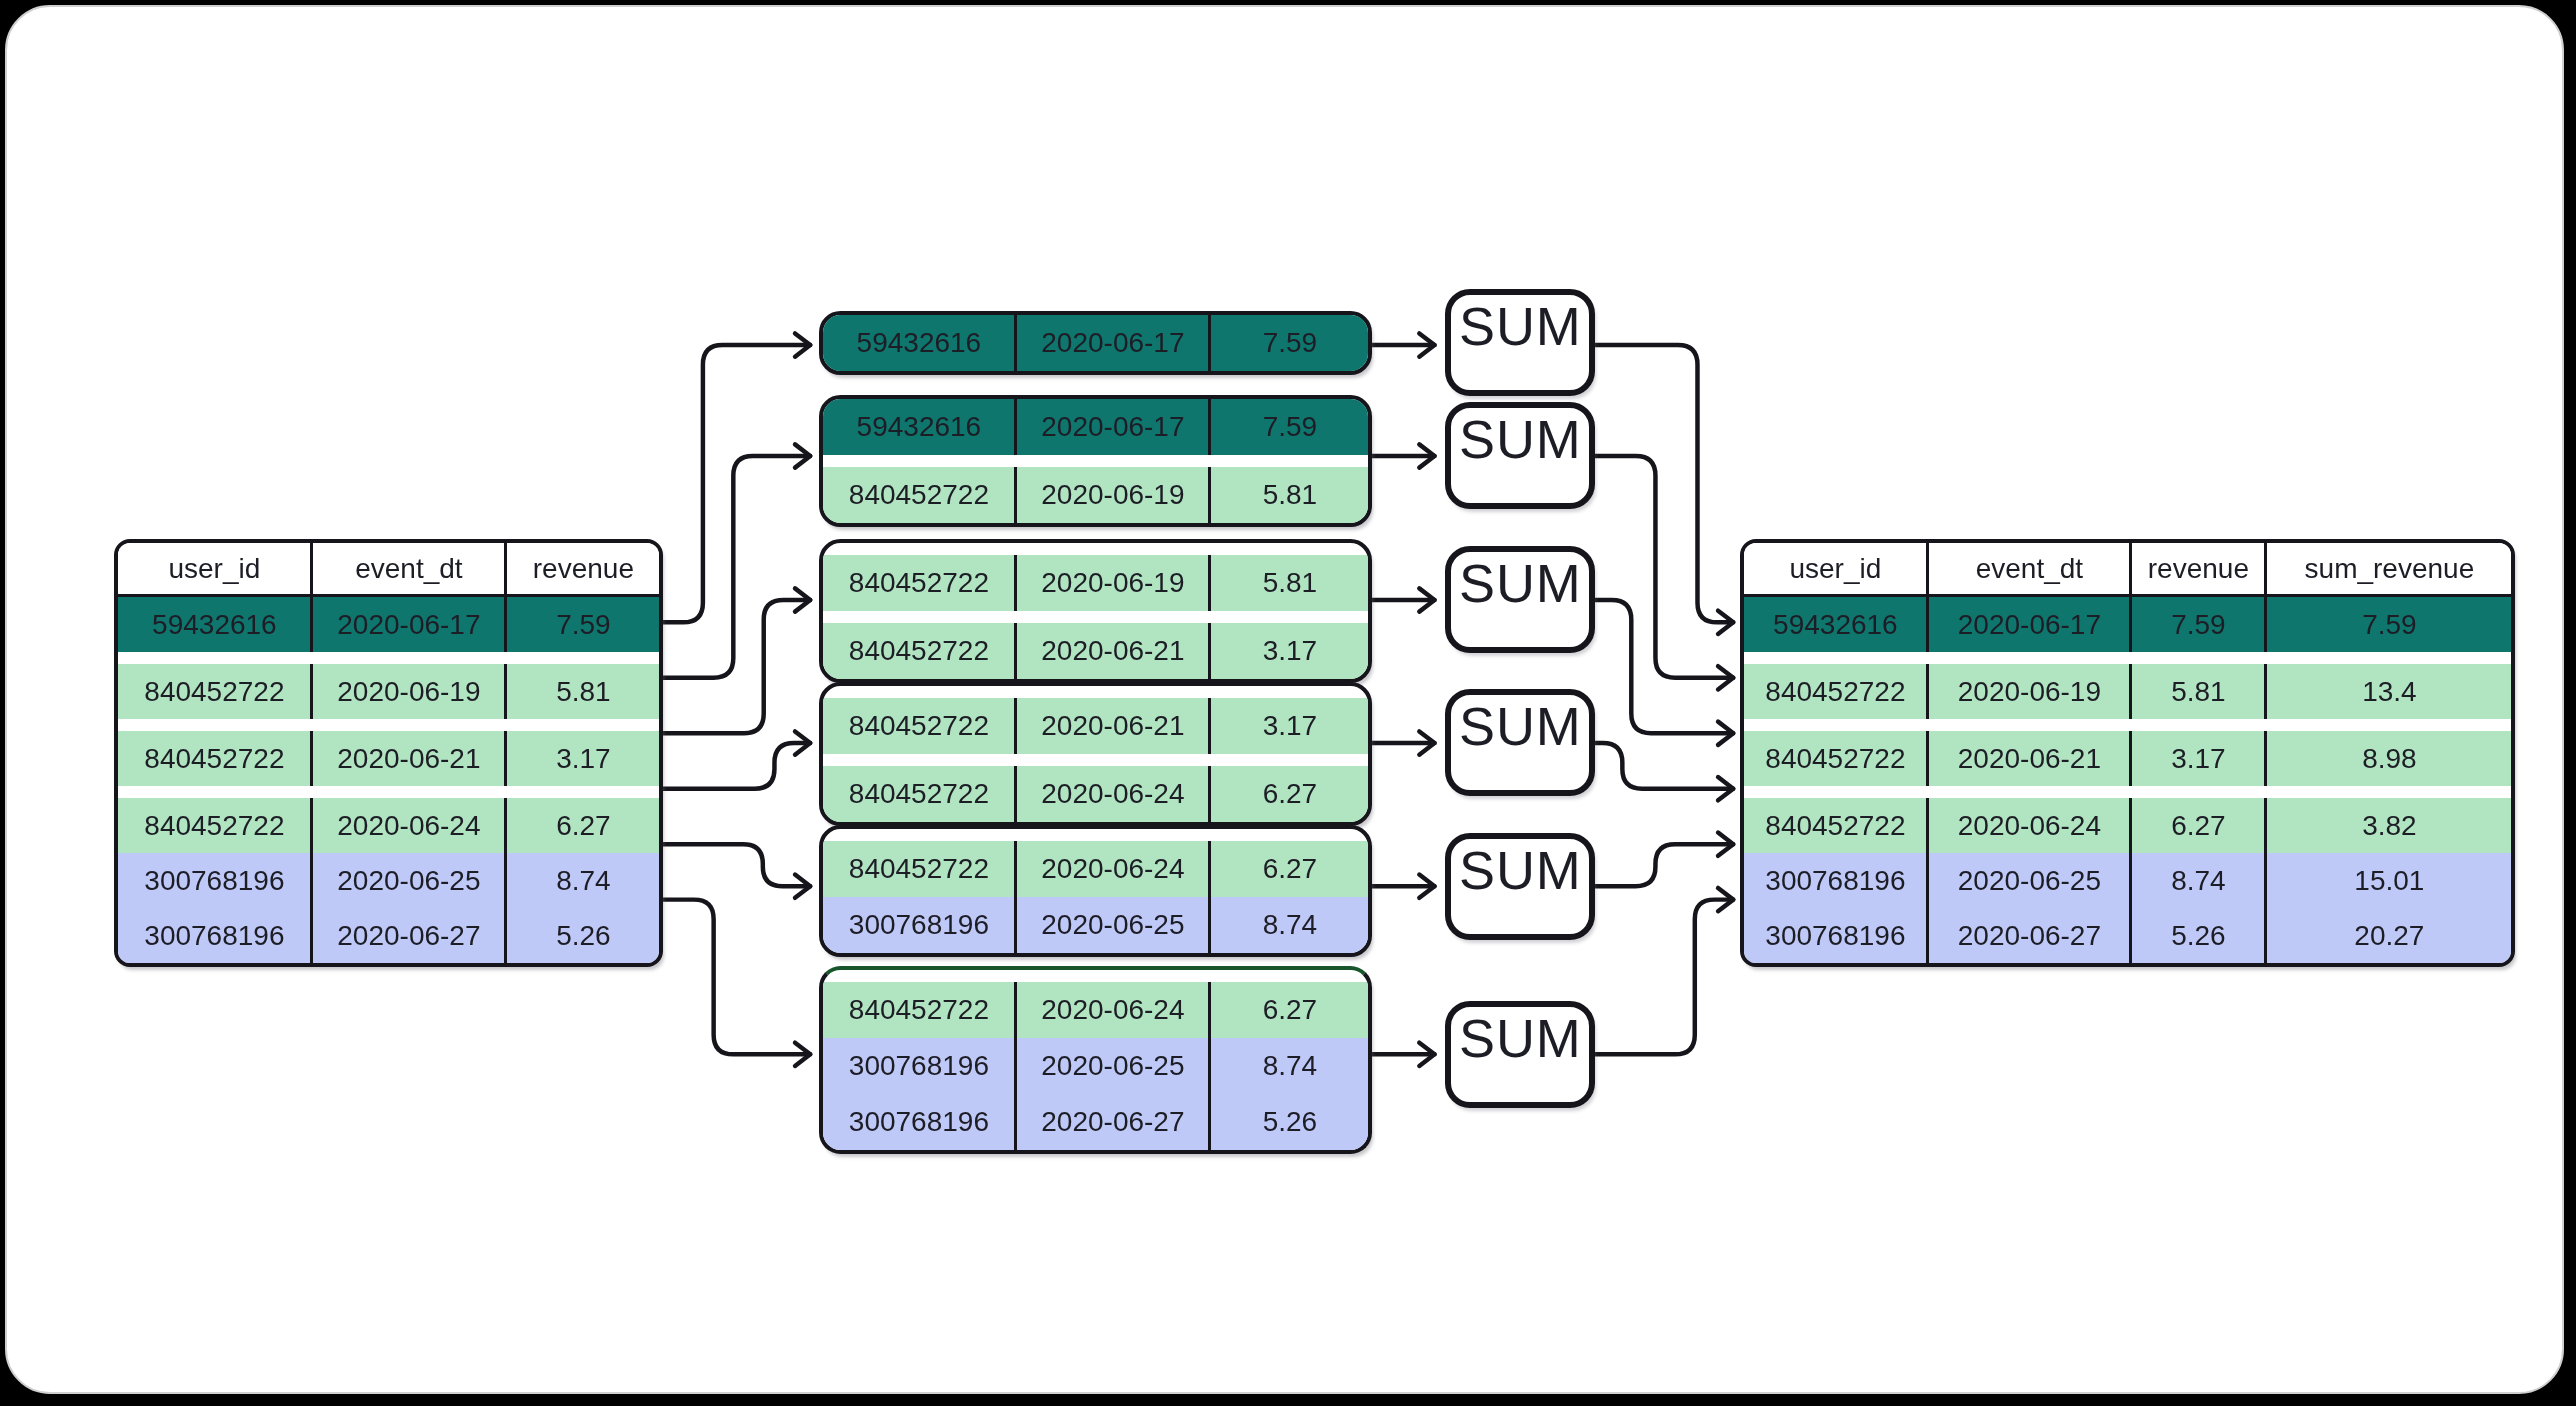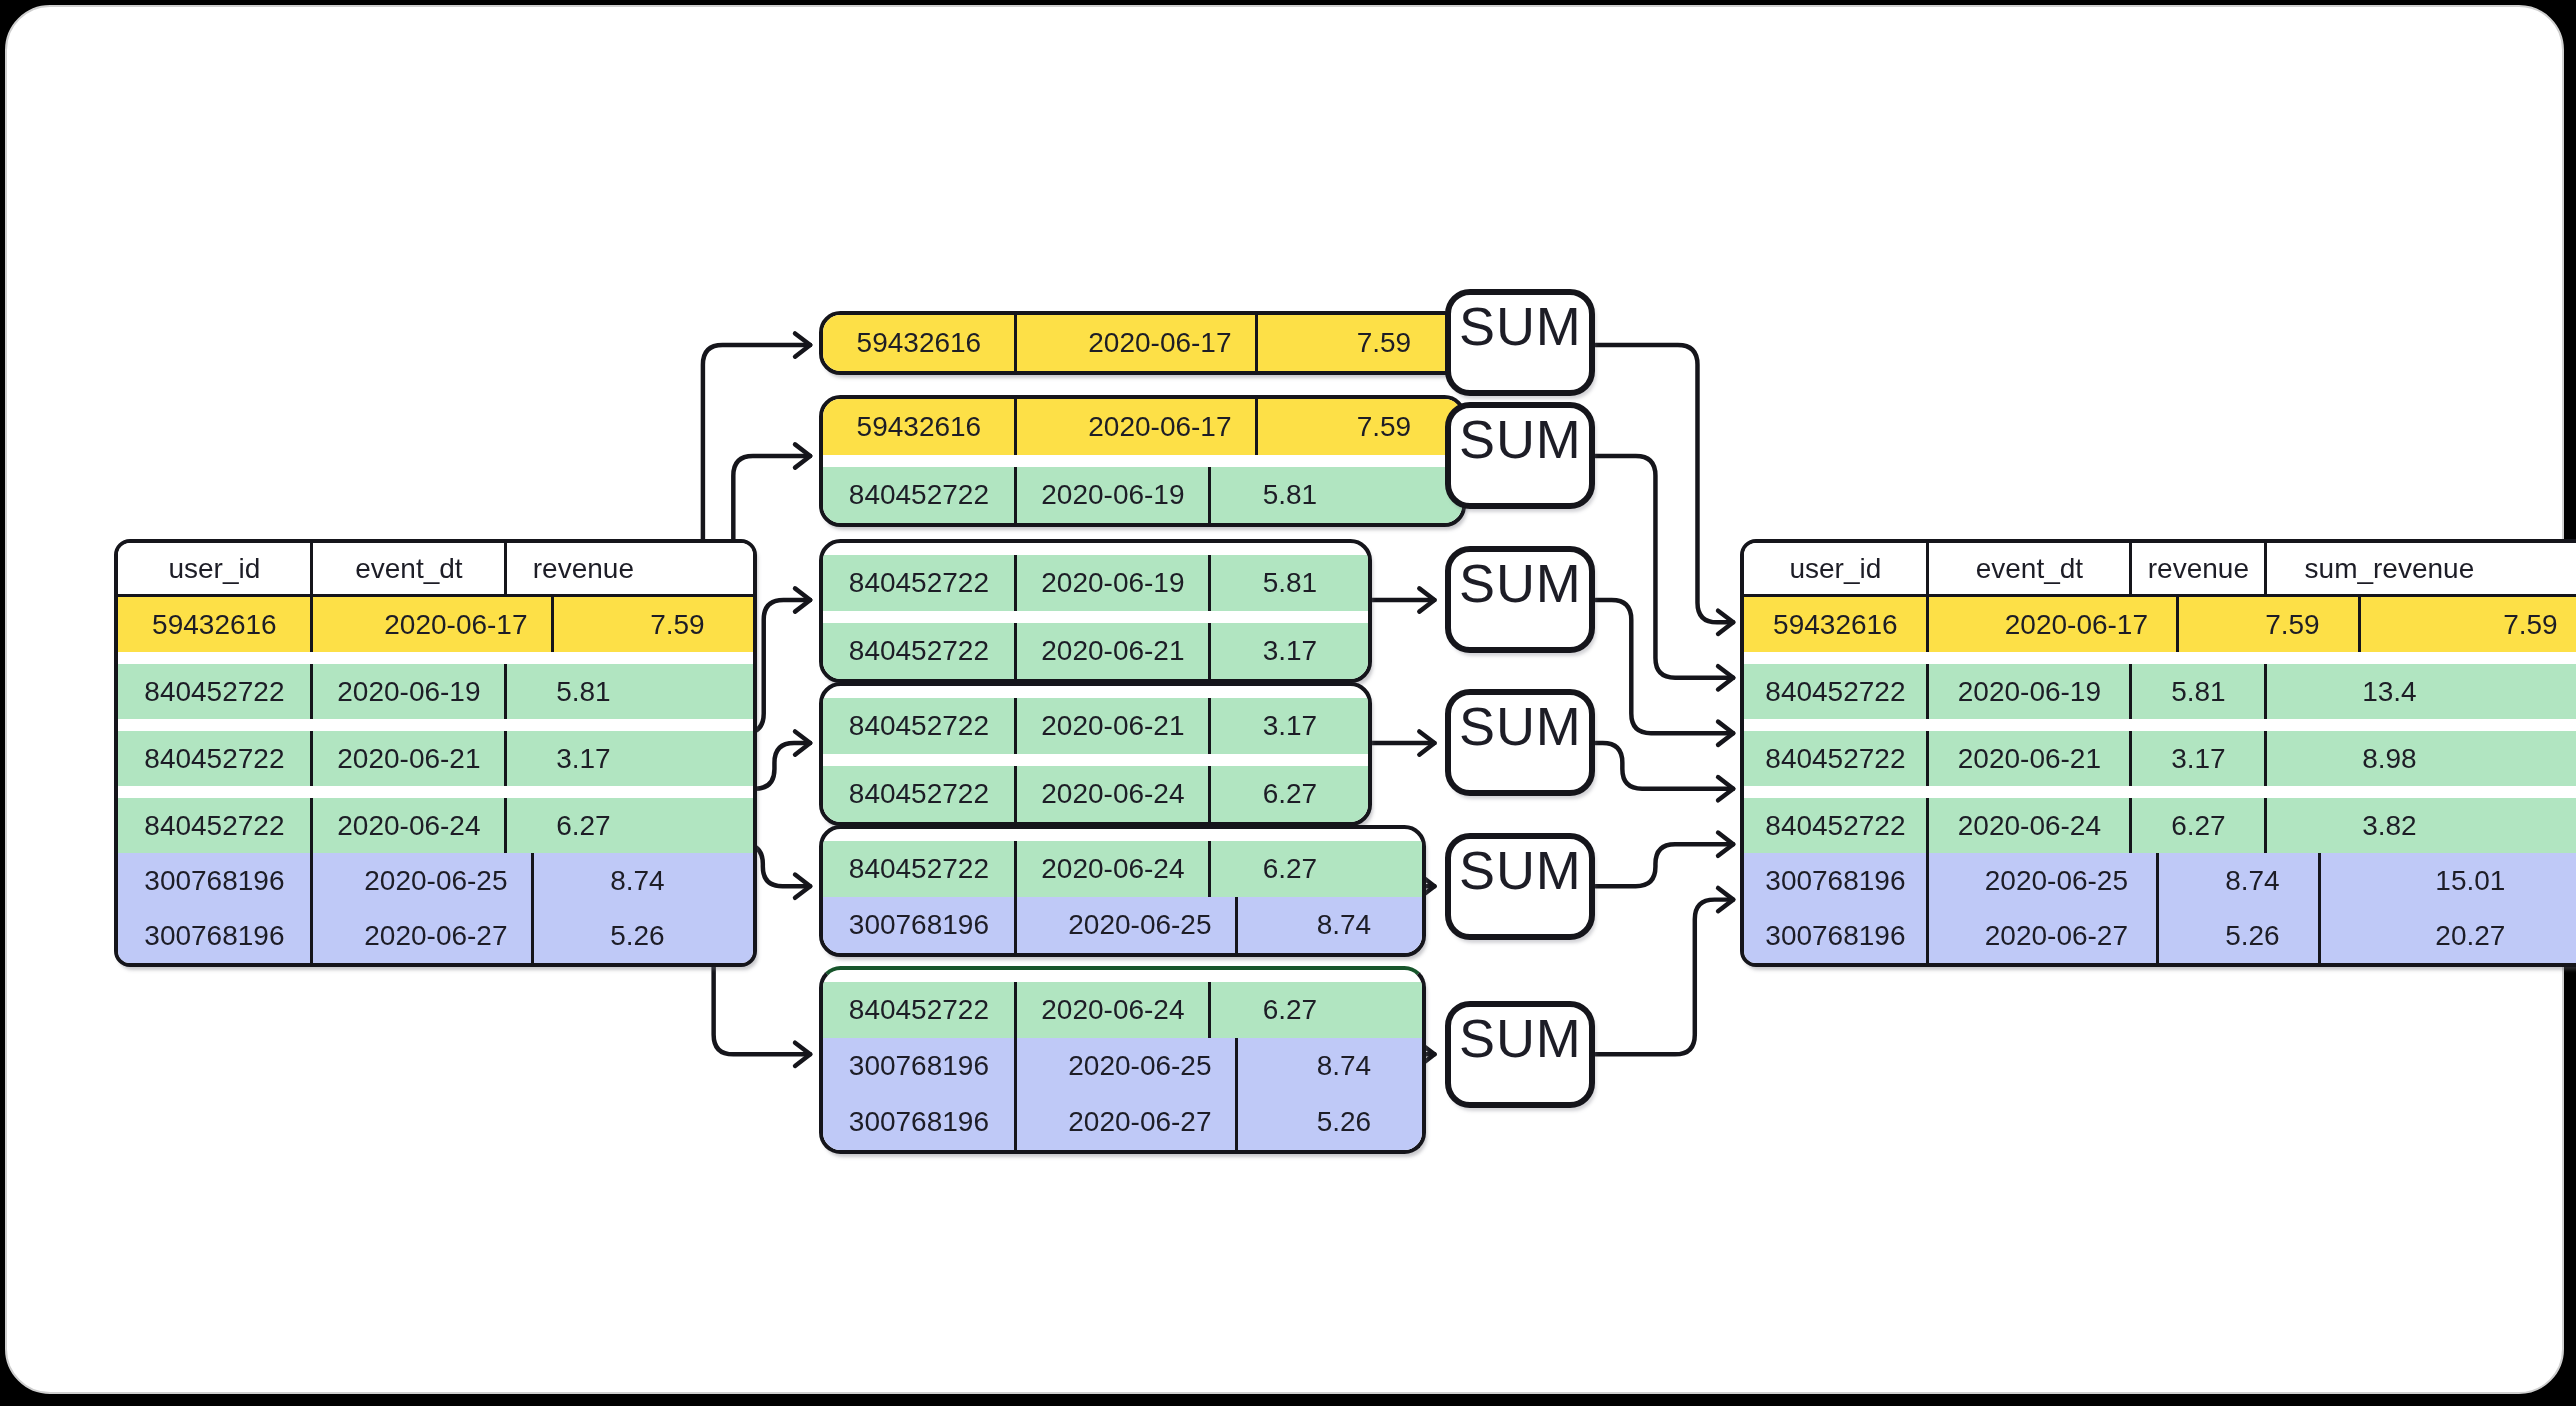--- a/index.html
+++ b/index.html
@@ -22,23 +22,23 @@
   }
   .tbl.mid{border-radius:21.5px;}
   .trow{display:flex;flex:0 0 auto;}
   .cell{
     display:flex;align-items:center;justify-content:center;
     border-right:3.6px solid #15151b;
     font-size:28px;color:#1d1d26;white-space:nowrap;
   }
   .cell:last-child{border-right:none;}
   .thead{border-bottom:3.6px solid #15151b;background:#fff;}
-  .trow.gray{background:#fde047;gap:47px;}
+  .trow.gray{background:#0f766e;}
   .trow.green{background:#b1e5c1;margin-top:12px;}
-  .trow.blue{background:#bfc9f7;gap:27px;}
+  .trow.blue{background:#bfc9f7;}
 
   
   .t-src{left:107px;top:532px;}
   .t-src .trow{height:55px;}
   .t-src .trow.thead{height:51px;}
   .t-src .cell:nth-child(1){width:192px;}
   .t-src .cell:nth-child(2){width:191px;}
   .t-src .cell:nth-child(3){width:152px;}
 
   .tbl.mid{left:812px;}

